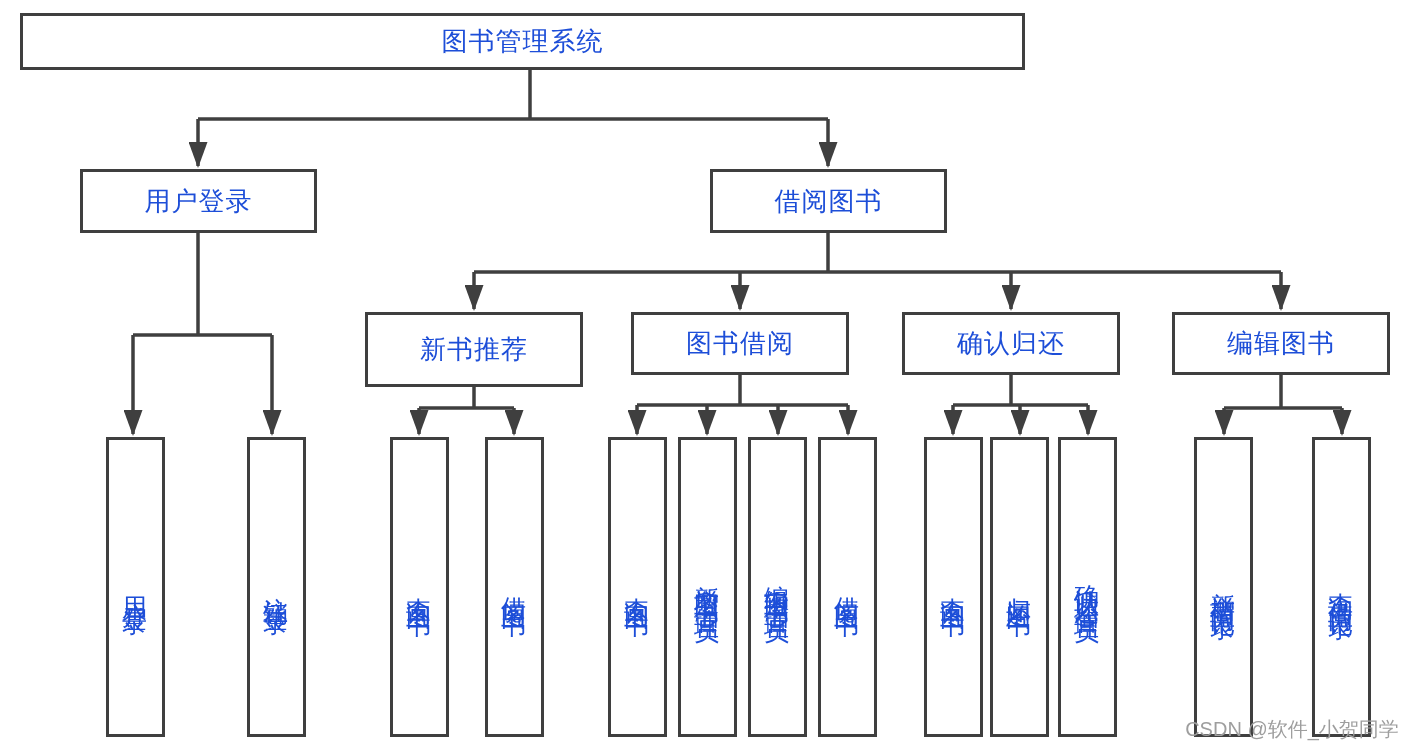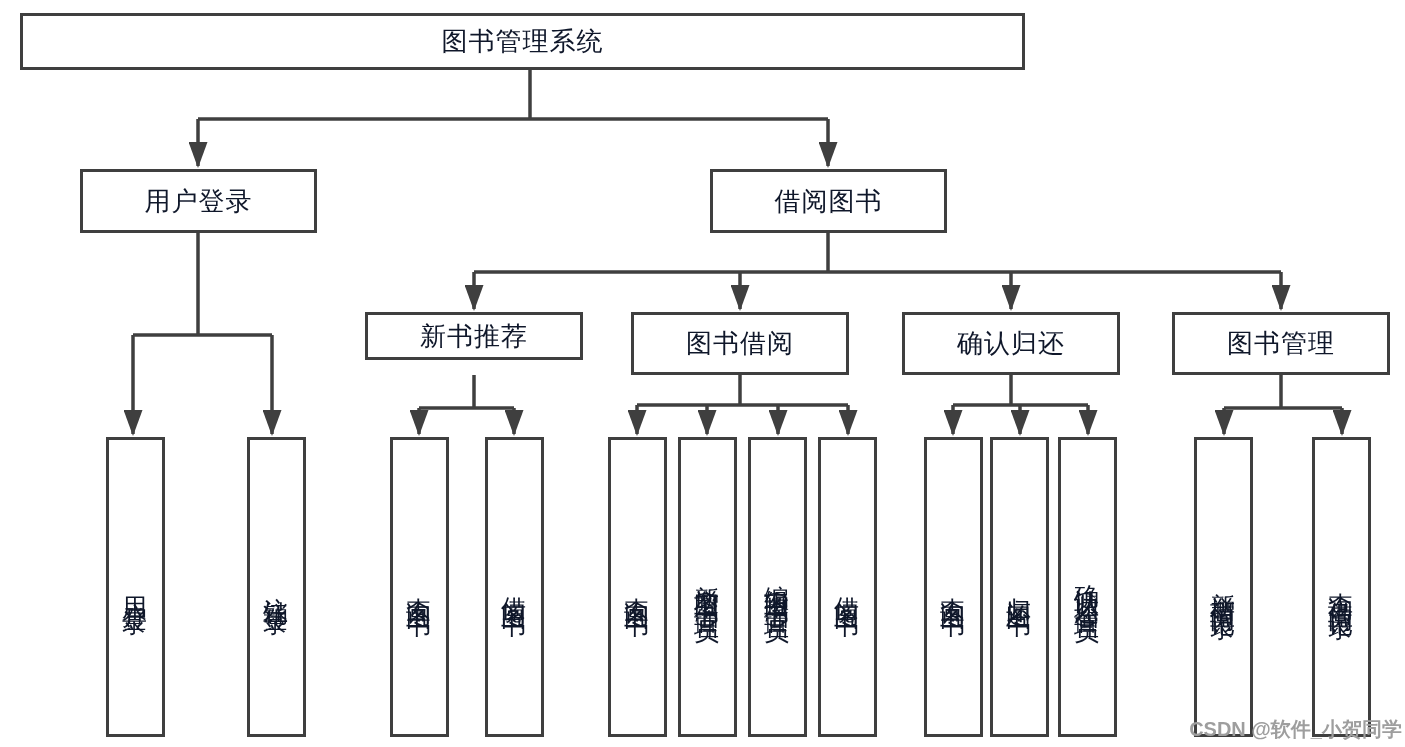--- a/index.html
+++ b/index.html
@@ -15,45 +15,44 @@
     position: absolute;
     left: 0; top: 0;
     width: 1405px; height: 747px;
     pointer-events: none;
   }
   .box {
     position: absolute;
     box-sizing: border-box;
     border: 3px solid #3f3f3f;
     background: #ffffff;
-    color: #0f172a;
+    color: #1d4ed8;
     display: flex;
     align-items: center;
     justify-content: center;
     font-size: 26px;
     letter-spacing: 1px;
     white-space: nowrap;
   }
   .box.v {
     writing-mode: vertical-rl;
     text-orientation: mixed;
     font-size: 25px;
     letter-spacing: 5px;
     white-space: normal;
   }
   .watermark {
     position: absolute;
     left: 1182px;
     top: 716px;
     width: 220px;
-    text-align: right;
+    text-align: center;
     font-size: 20px;
     color: #9e9e9e;
     letter-spacing: 0px;
-    font-weight: bold;
   }
 </style>
 </head>
 <body>
 
 <div class="stage">
 
   <svg class="wires" viewBox="0 0 1405 747" xmlns="http://www.w3.org/2000/svg">
     <defs>
       <marker id="ah" markerUnits="userSpaceOnUse" markerWidth="26" markerHeight="19" viewBox="0 0 26 19" refX="24" refY="9.5" orient="auto">
@@ -102,24 +101,24 @@
       <path d="M1224,408 V434" marker-end="url(#ah)"></path>
       <path d="M1342,408 V434" marker-end="url(#ah)"></path>
     </g>
   </svg>
 
   <div class="box" style="left:20px; top:13px; width:1005px; height:57px;">图书管理系统</div>
 
   <div class="box" style="left:80px; top:169px; width:237px; height:64px;">用户登录</div>
   <div class="box" style="left:710px; top:169px; width:237px; height:64px;">借阅图书</div>
 
-  <div class="box" style="left:365px; top:312px; width:218px; height:48px;">新书推荐</div>
+  <div class="box" style="left:365px; top:312px; width:218px; height:75px;">新书推荐</div>
   <div class="box" style="left:631px; top:312px; width:218px; height:63px;">图书借阅</div>
   <div class="box" style="left:902px; top:312px; width:218px; height:63px;">确认归还</div>
-  <div class="box" style="left:1172px; top:312px; width:218px; height:63px;">图书管理</div>
+  <div class="box" style="left:1172px; top:312px; width:218px; height:63px;">编辑图书</div>
 
   <div class="box v" style="left:106px; top:437px; width:59px; height:300px;">用户登录</div>
   <div class="box v" style="left:247px; top:437px; width:59px; height:300px;">注销登录</div>
 
   <div class="box v" style="left:390px; top:437px; width:59px; height:300px;">查询图书</div>
   <div class="box v" style="left:485px; top:437px; width:59px; height:300px;">借阅图书</div>
 
   <div class="box v" style="left:608px; top:437px; width:59px; height:300px;">查询图书</div>
   <div class="box v" style="left:678px; top:437px; width:59px; height:300px;">新增图书（管理员）</div>
   <div class="box v" style="left:748px; top:437px; width:59px; height:300px;">编辑图书（管理员）</div>

